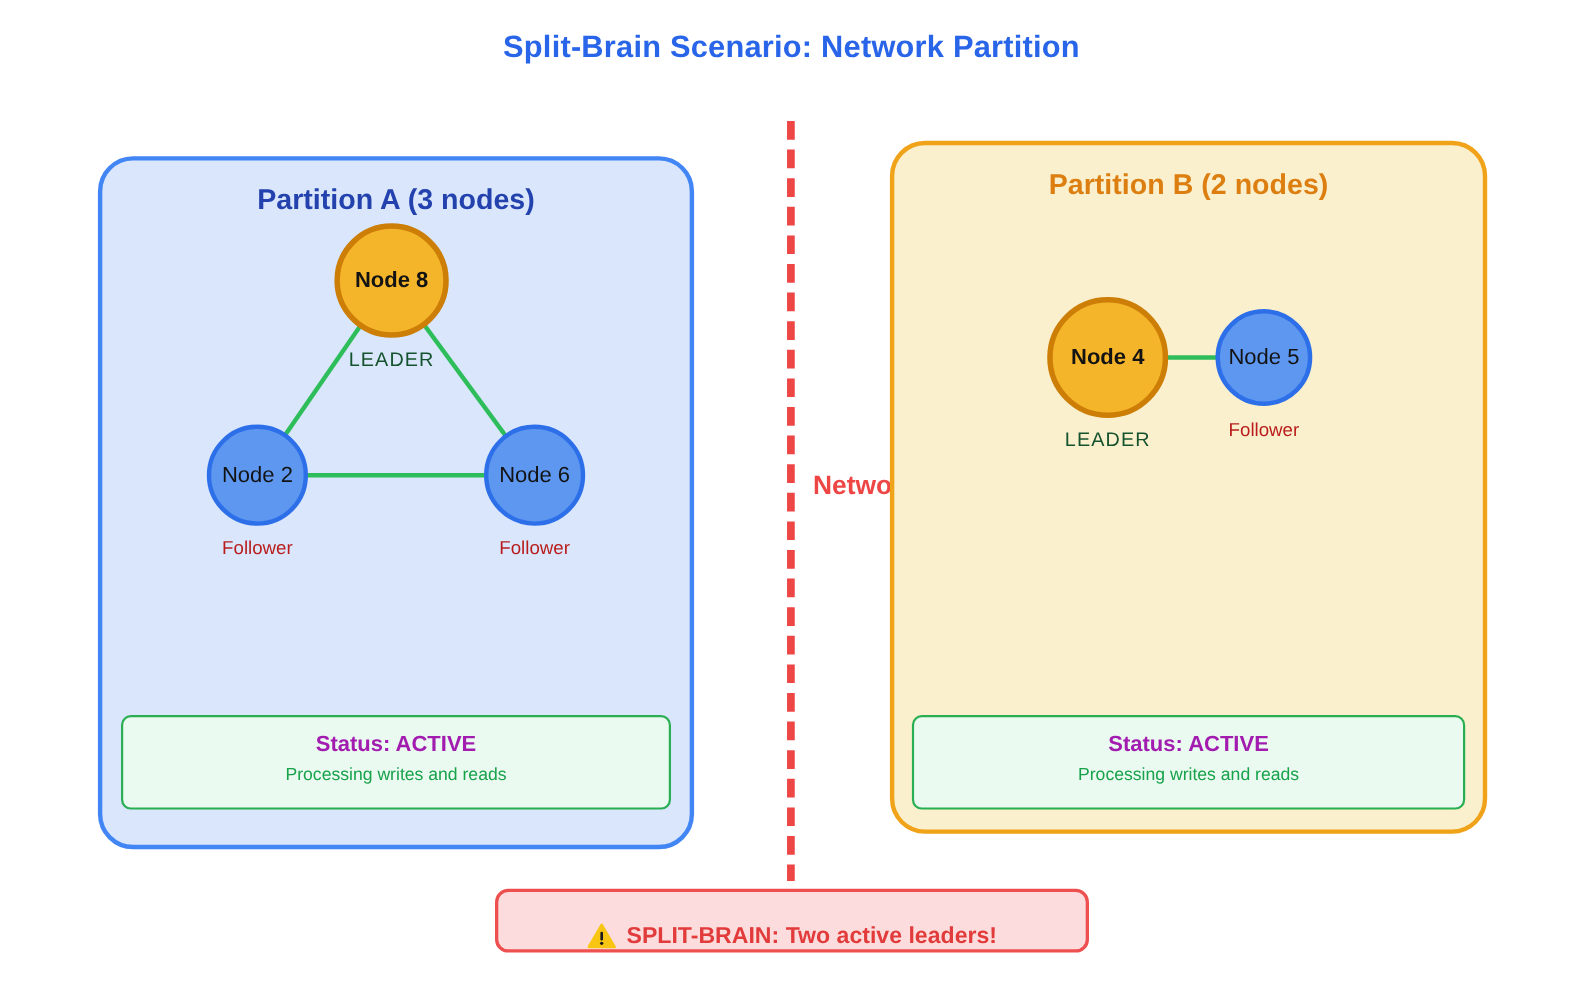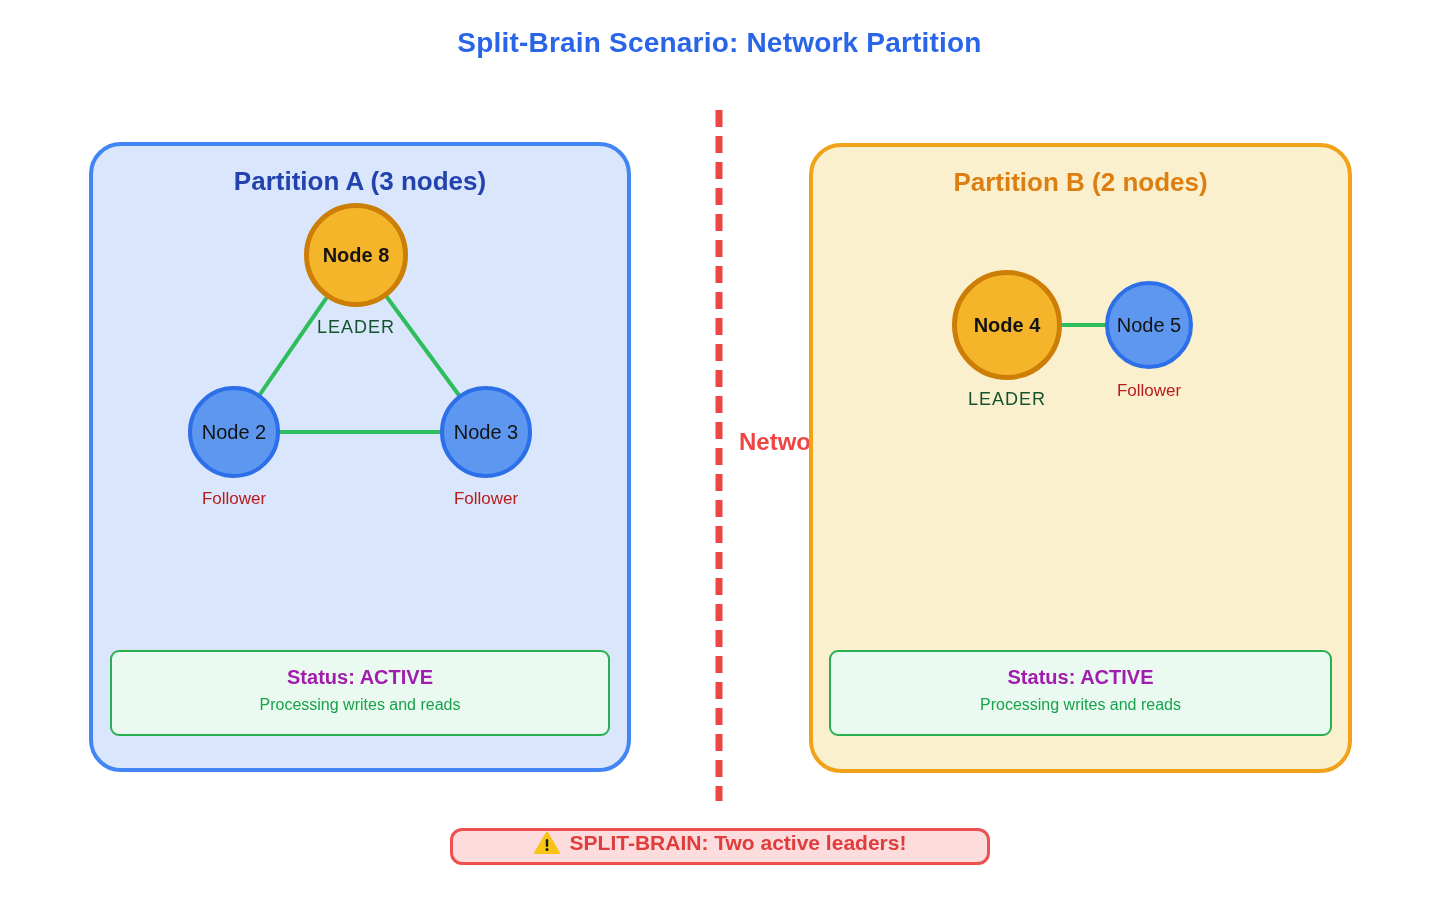--- a/index.html
+++ b/index.html
@@ -23,21 +23,21 @@
 
   
   .divider-label{
     position:absolute;left:739px;top:428px;
     font-size:24px;font-weight:700;color:#ee4545;white-space:nowrap;
   }
 
   
   .panel{position:absolute;border-radius:32px;box-sizing:border-box;}
   .panel-a{left:89px;top:142px;width:542px;height:630px;background:#d9e6fb;border:4px solid #4285f4;}
-  .panel-b{left:809px;top:143px;width:543px;height:630px;background:#fbf0cd;border:4px solid #f0a218;}
+  .panel-b{left:809px;top:128px;width:543px;height:630px;background:#fbf0cd;border:4px solid #f0a218;}
   .panel-title{position:absolute;left:0;top:20px;width:100%;text-align:center;font-size:26px;font-weight:700;}
   .panel-a .panel-title{color:#2342ae;}
   .panel-b .panel-title{color:#dd7e10;}
 
   
   .status-box{
     position:absolute;box-sizing:border-box;border-radius:9px;
     background:#eafaf0;border:2px solid #29ae52;text-align:center;
     padding-top:14px;
   }
@@ -68,23 +68,23 @@
   .role-leader{font-size:18px;font-weight:500;color:#14532d;letter-spacing:1px;}
   .role-follower{font-size:17px;font-weight:400;color:#b91c1c;}
   .role-n1{left:256px;top:317px;}
   .role-n2{left:134px;top:489px;}
   .role-n3{left:386px;top:489px;}
   .role-n4{left:907px;top:389px;}
   .role-n5{left:1049px;top:381px;}
 
   
   .alert-banner{
-    position:absolute;left:450px;top:828px;width:540px;height:37px;
+    position:absolute;left:450px;top:808px;width:540px;height:58px;
     box-sizing:border-box;background:#fcdcdc;border:3px solid #ee4f4f;border-radius:12px;
-    display:flex;align-items:flex-start;justify-content:center;gap:10px;
+    display:flex;align-items:flex-end;justify-content:center;gap:10px;
   }
   .alert-text{font-size:21px;font-weight:700;color:#e23b3b;}
   .warn-icon{display:inline-block;width:26px;height:24px;}
 </style>
 </head>
 <body>
 
 <div class="stage">
 
   <div class="main-title">Split-Brain Scenario: Network Partition</div>
@@ -124,21 +124,21 @@
   </div>
 
   <div class="layer layer-nodes">
     <div class="node node-leader node-1">
       <span class="node-label">Node 8</span>
     </div>
     <div class="node node-follower node-2">
       <span class="node-label">Node 2</span>
     </div>
     <div class="node node-follower node-3">
-      <span class="node-label">Node 3</span>
+      <span class="node-label">Node 6</span>
     </div>
     <div class="node node-leader node-4">
       <span class="node-label">Node 4</span>
     </div>
     <div class="node node-follower node-5">
       <span class="node-label">Node 5</span>
     </div>
 
     <div class="role-label role-leader role-n1">LEADER</div>
     <div class="role-label role-follower role-n2">Follower</div>

